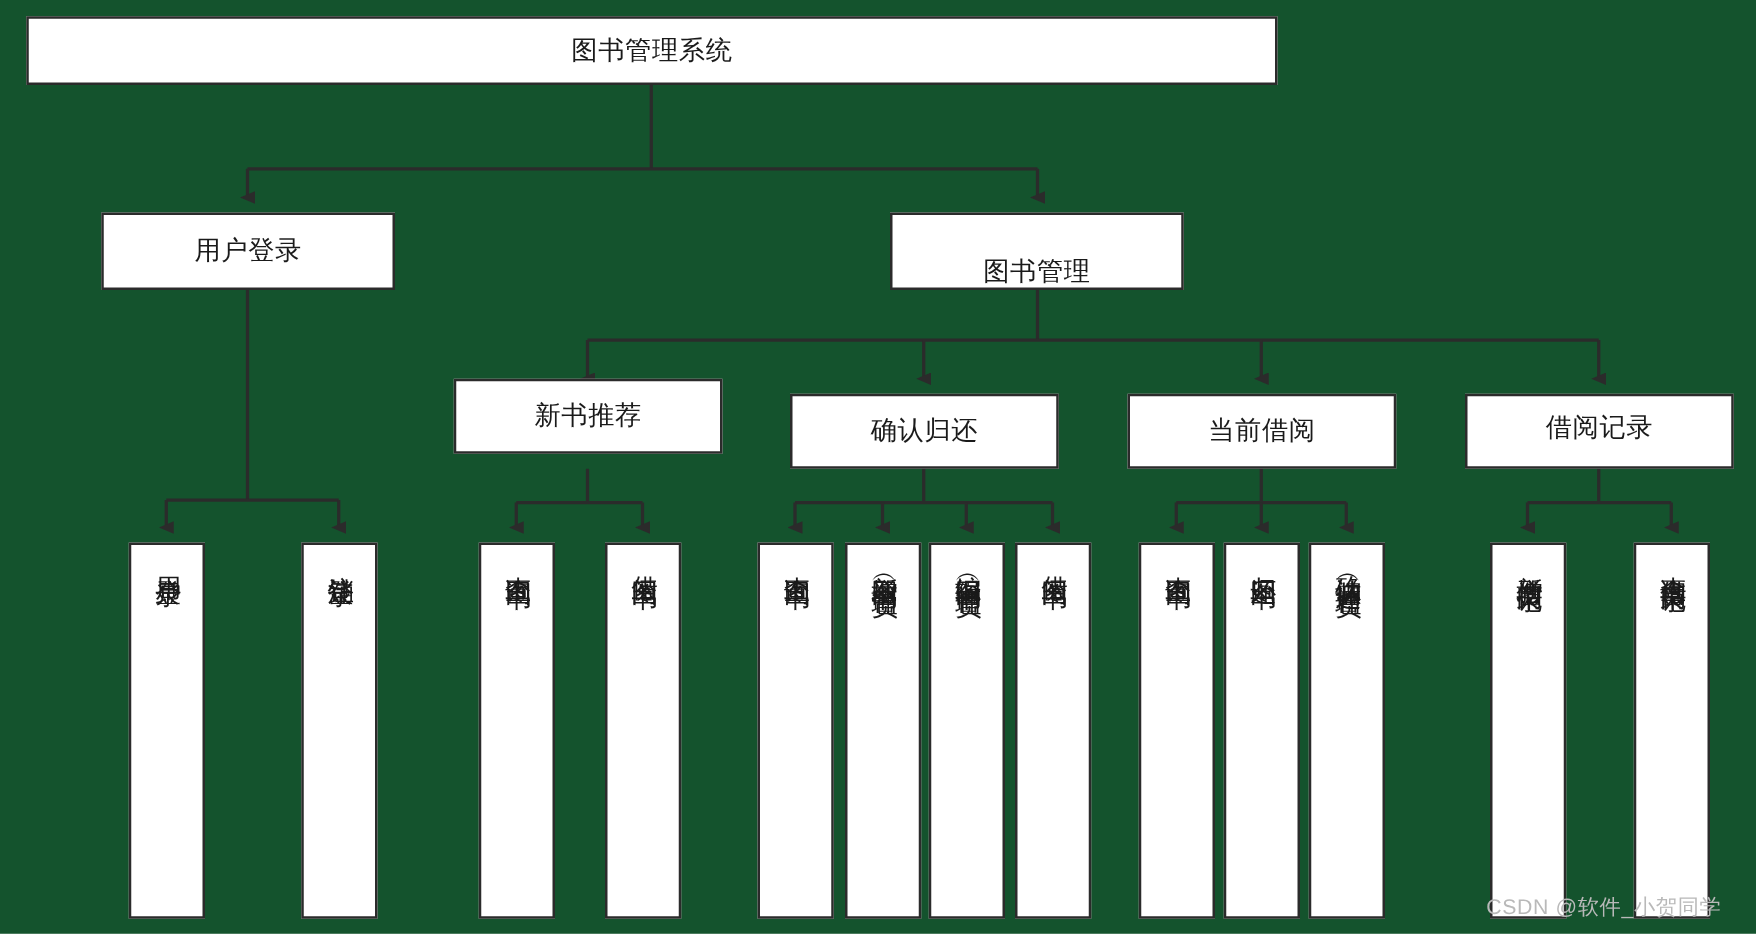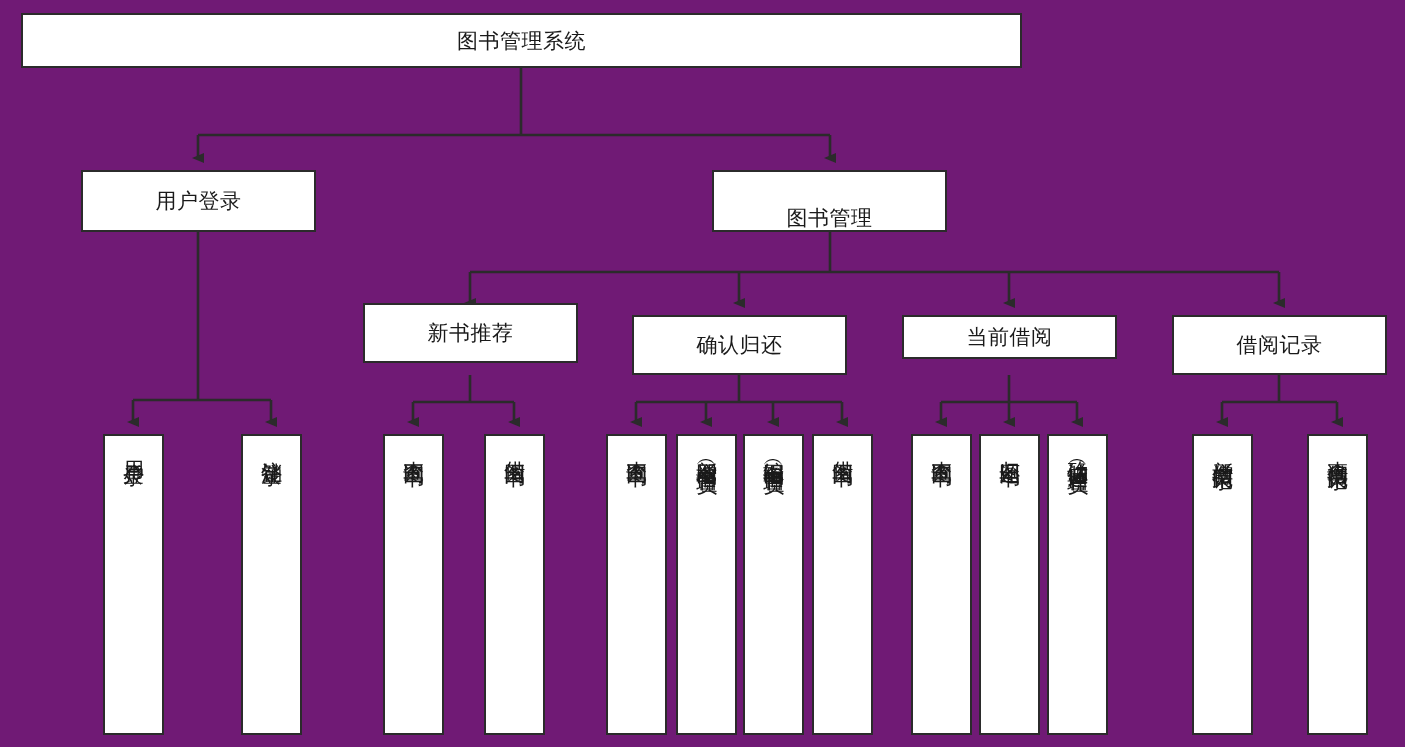--- a/index.html
+++ b/index.html
@@ -1,21 +1,21 @@
 <!DOCTYPE html>
 <html><head>
 <meta charset="utf-8">
 <style>
   html,body{margin:0;padding:0;background:#ffffff;}
   body{
     width:1405px;height:747px;
     font-family:"Liberation Sans","DejaVu Sans",sans-serif;
     overflow:hidden;
   }
-  #diagram{position:relative;width:1405px;height:747px;background:#701a75;}
+  #diagram{position:relative;width:1405px;height:747px;background:#14532d;}
   svg#edges{position:absolute;left:0;top:0;width:1405px;height:747px;}
   .node{
     position:absolute;
     box-sizing:border-box;
     background:#ffffff;
     border:2px solid #2b2b2b;
     display:flex;align-items:center;justify-content:center;
     color:#1a1a1a;
   }
   .node .lbl{
@@ -109,24 +109,24 @@
   <div class="node h" style="left:712px;top:170px;width:235px;height:62px;align-items:flex-end;">
     <span class="lbl">图书管理</span>
   </div>
 
   <div class="node h" style="left:363px;top:303px;width:215px;height:60px;">
     <span class="lbl">新书推荐</span>
   </div>
   <div class="node h" style="left:632px;top:315px;width:215px;height:60px;">
     <span class="lbl">确认归还</span>
   </div>
-  <div class="node h" style="left:902px;top:315px;width:215px;height:44px;">
+  <div class="node h" style="left:902px;top:315px;width:215px;height:60px;">
     <span class="lbl">当前借阅</span>
   </div>
-  <div class="node h" style="left:1172px;top:315px;width:215px;height:60px;">
+  <div class="node h" style="left:1172px;top:315px;width:215px;height:60px;font-family:Liberation Mono, monospace;">
     <span class="lbl">借阅记录</span>
   </div>
 
   <div class="node v" style="left:103px;top:434px;width:61px;height:301px;">
     <span class="lbl">用户登录</span>
   </div>
   <div class="node v" style="left:241px;top:434px;width:61px;height:301px;">
     <span class="lbl">注销登录</span>
   </div>
 
@@ -160,14 +160,15 @@
     <span class="lbl">确认归还（管理员）</span>
   </div>
 
   <div class="node v" style="left:1192px;top:434px;width:61px;height:301px;">
     <span class="lbl">新增借阅记录</span>
   </div>
   <div class="node v" style="left:1307px;top:434px;width:61px;height:301px;">
     <span class="lbl">查询借阅记录</span>
   </div>
 
+  <div id="watermark">CSDN @软件_小贺同学</div>
 
 </div>
 
 </body></html>

